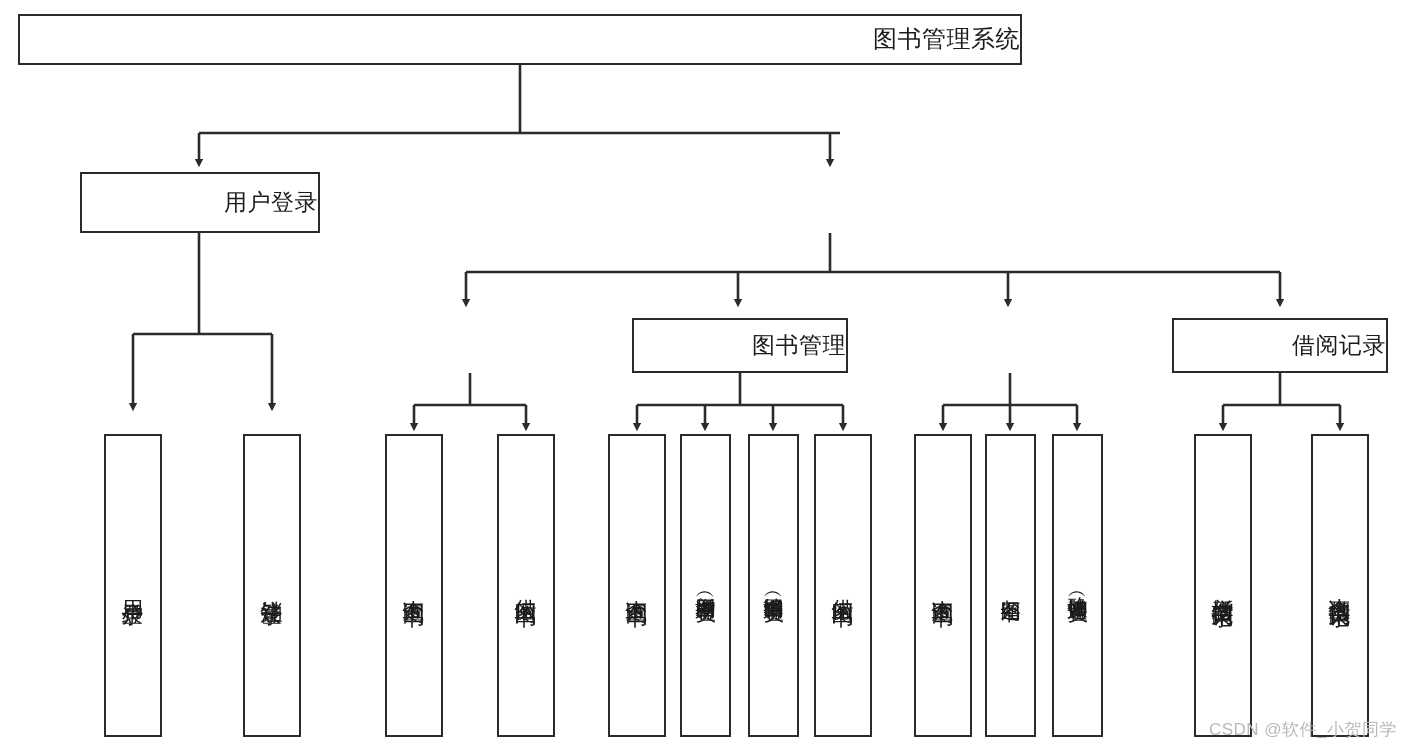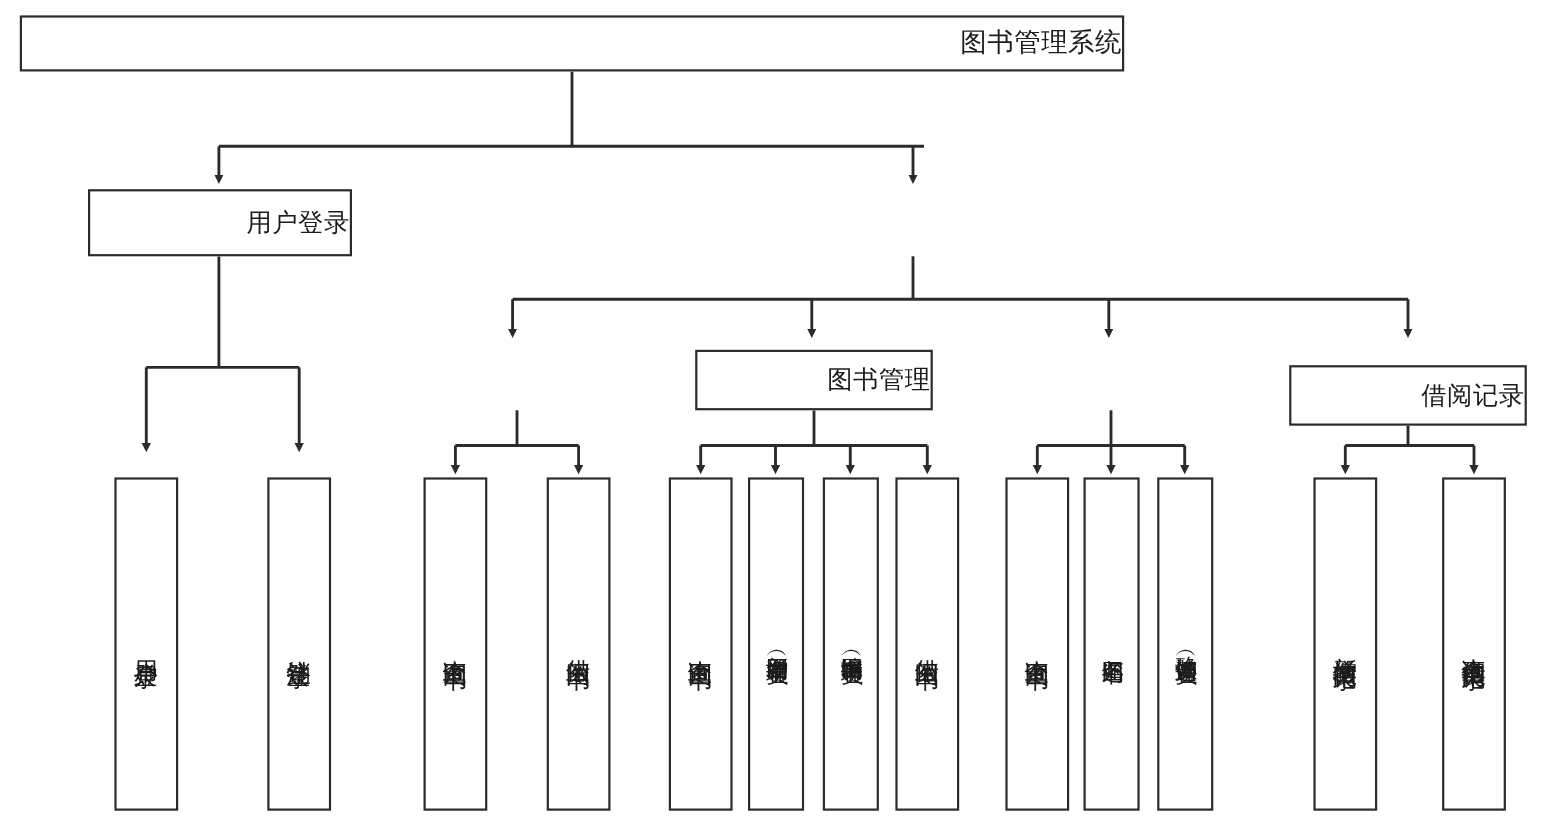--- a/index.html
+++ b/index.html
@@ -137,21 +137,21 @@
     <span class="node-label">用户登录</span>
   </div>
 
 
 
   <div class="node h-node" style="left:632px; top:318px; width:216px; height:55px;">
     <span class="node-label">图书管理</span>
   </div>
 
 
-  <div class="node h-node" style="left:1172px; top:318px; width:216px; height:55px;margin-top:14px;">
+  <div class="node h-node" style="left:1172px; top:318px; width:216px; height:55px;">
     <span class="node-label">借阅记录</span>
   </div>
 
   <div class="node v-node" style="left:104px; top:434px; width:58px; height:303px;">
     <span class="node-label">用户登录</span>
   </div>
 
   <div class="node v-node" style="left:243px; top:434px; width:58px; height:303px;">
     <span class="node-label">注销登录</span>
   </div>
@@ -193,14 +193,15 @@
   </div>
 
   <div class="node v-node" style="left:1194px; top:434px; width:58px; height:303px;">
     <span class="node-label">新增借阅记录</span>
   </div>
 
   <div class="node v-node" style="left:1311px; top:434px; width:58px; height:303px;">
     <span class="node-label">查询借阅记录</span>
   </div>
 
+  <div id="watermark">CSDN @软件_小贺同学</div>
 
 </div>
 
 </body></html>

